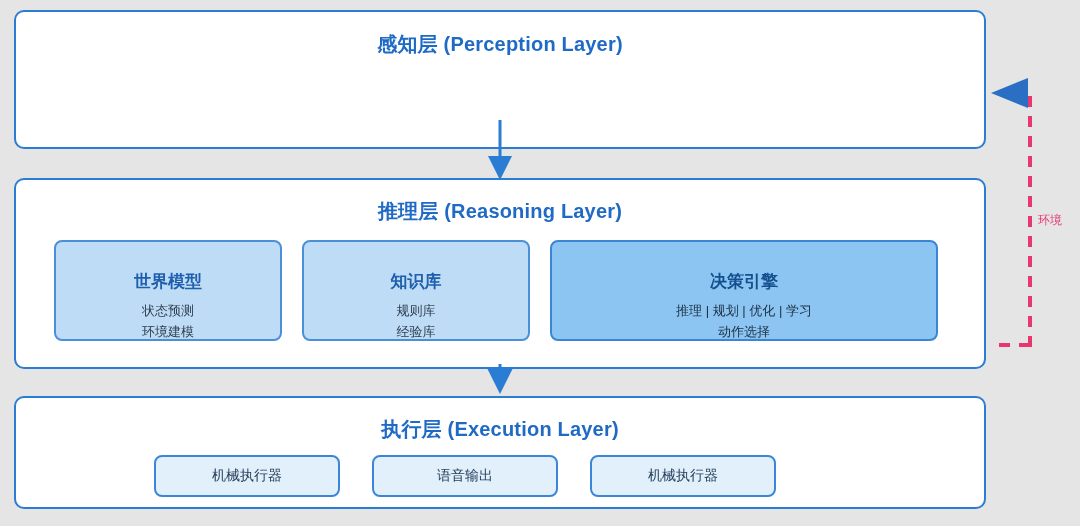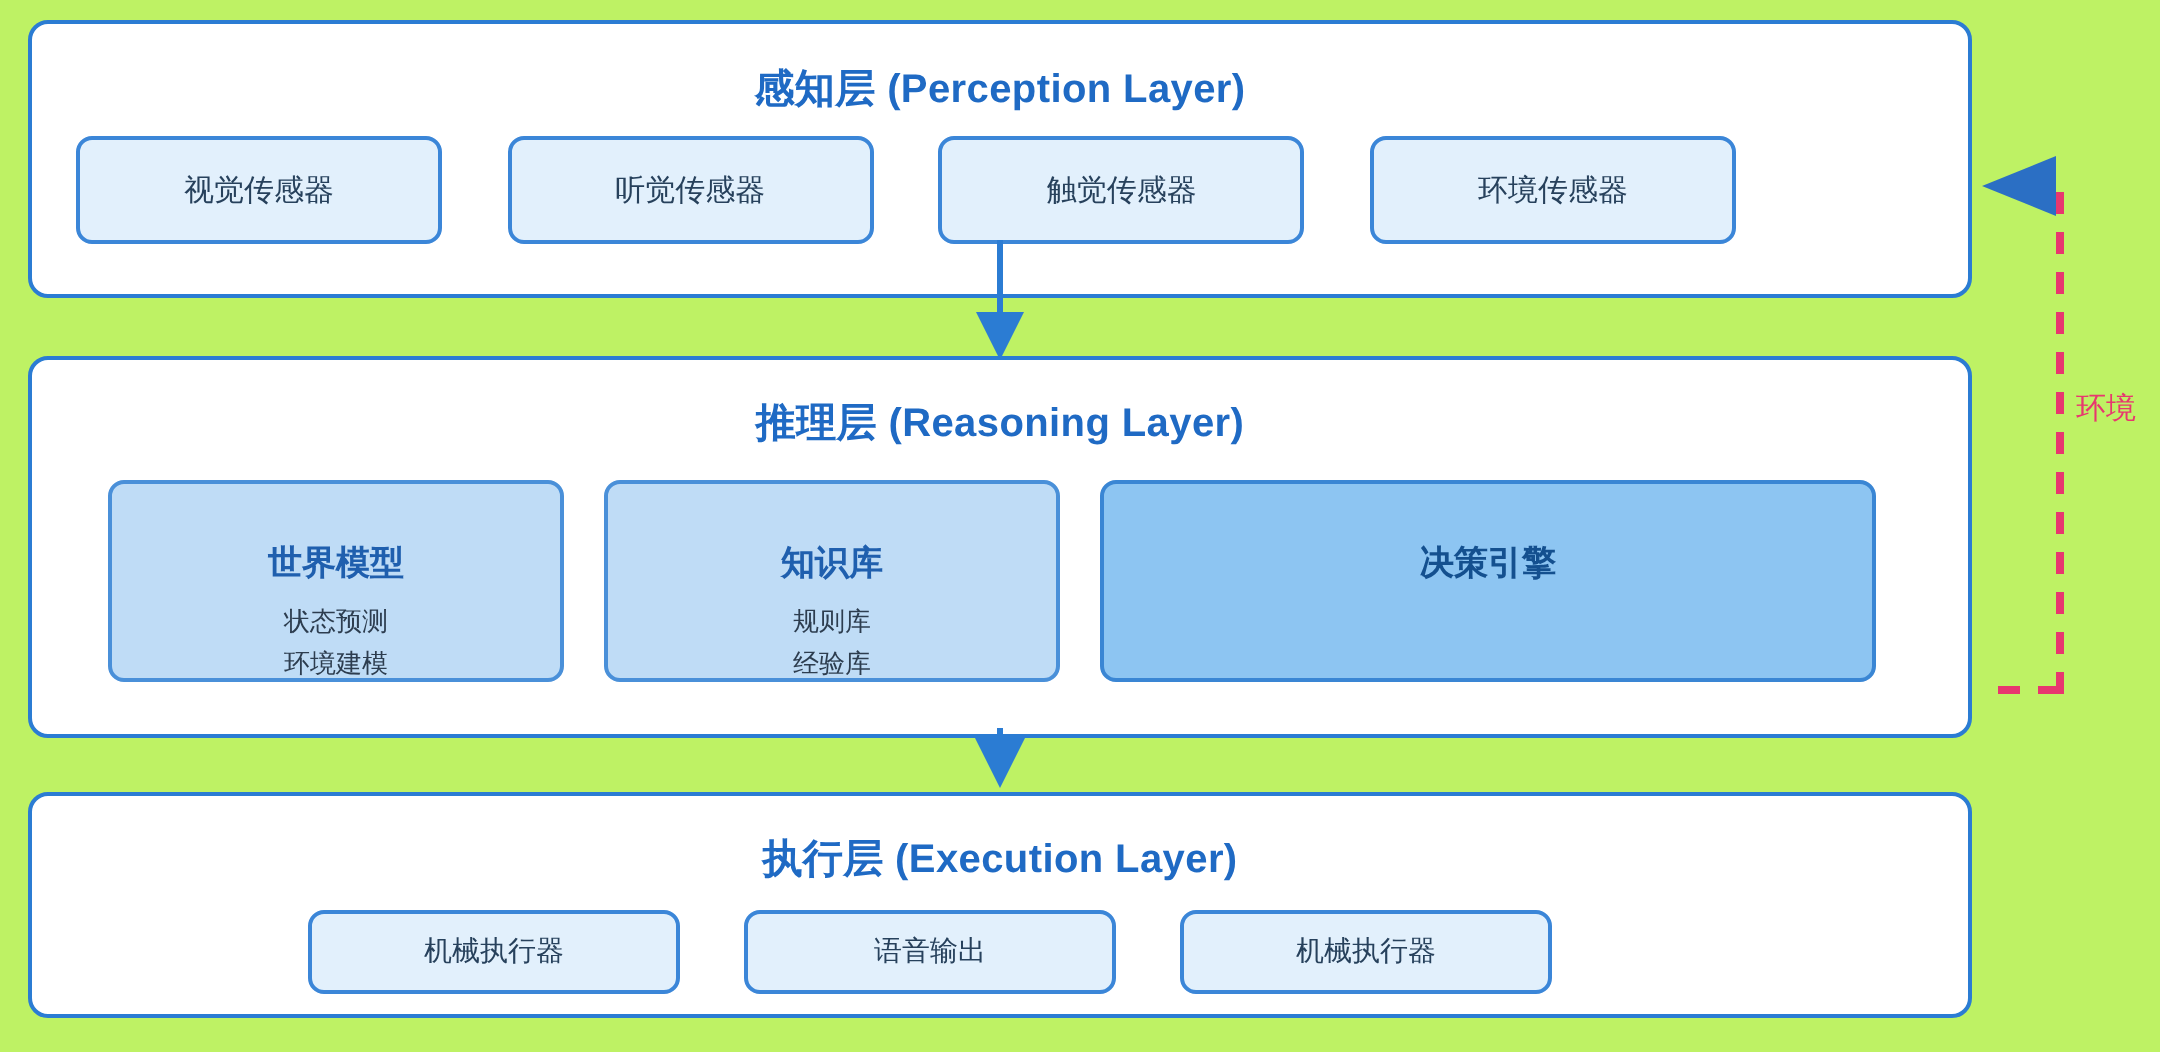--- a/index.html
+++ b/index.html
@@ -9,21 +9,21 @@
   }
   body {
     font-family: "Liberation Sans", "DejaVu Sans", sans-serif;
     -webkit-font-smoothing: antialiased;
   }
   #canvas {
     position: relative;
     width: 1080px;
     height: 526px;
     overflow: hidden;
-    background: #bef264;
+    background: #e5e5e5;
   }
 
   
   .layer {
     position: absolute;
     box-sizing: border-box;
     border: 2px solid #2b7cd3;
     border-radius: 10px;
     background: #ffffff;
   }
@@ -136,51 +136,37 @@
   #feedback-loop {
     position: absolute;
     left: 975px;
     top: 70px;
     width: 105px;
     height: 300px;
   }
   #feedback-label {
     position: absolute;
     left: 1038px;
-    top: 195px;
-    font-size: 15px;
+    top: 212px;
+    font-size: 12px;
     color: #e8376f;
     white-space: nowrap;
     overflow: hidden;
     width: 42px;
   }
 </style>
 </head>
 <body>
 
 <div id="canvas">
 
   <div class="layer" id="layer-perception">
     <div class="layer-title">感知层 (Perception Layer)</div>
   </div>
 
-  <div class="node-row" id="perception-row">
-    <div class="node-box">
-      <span>视觉传感器</span>
-    </div>
-    <div class="node-box">
-      <span>听觉传感器</span>
-    </div>
-    <div class="node-box">
-      <span>触觉传感器</span>
-    </div>
-    <div class="node-box">
-      <span>环境传感器</span>
-    </div>
-  </div>
 
   <svg class="flow-arrow" style="left:478px; top:120px;" width="44" height="62">
     <line x1="22" y1="0" x2="22" y2="38" stroke="#2b7cd3" stroke-width="3"></line>
     <polygon points="10,36 34,36 22,60" fill="#2b7cd3"></polygon>
   </svg>
 
   <div class="layer" id="layer-reasoning">
     <div class="layer-title">推理层 (Reasoning Layer)</div>
   </div>
 
@@ -196,20 +182,24 @@
     <div class="module-card narrow">
       <div class="module-title">知识库</div>
       <div class="module-lines">
         <div class="module-line">规则库</div>
         <div class="module-line">经验库</div>
       </div>
     </div>
 
     <div class="module-card wide accent">
       <div class="module-title">决策引擎</div>
+      <div class="module-lines">
+        <div class="module-line">推理 | 规划 | 优化 | 学习</div>
+        <div class="module-line">动作选择</div>
+      </div>
     </div>
   </div>
 
   <svg class="flow-arrow" style="left:478px; top:364px;" width="44" height="34">
     <line x1="22" y1="0" x2="22" y2="6" stroke="#2b7cd3" stroke-width="3"></line>
     <polygon points="9,4 35,4 22,30" fill="#2b7cd3"></polygon>
   </svg>
 
   <div class="layer" id="layer-execution">
     <div class="layer-title">执行层 (Execution Layer)</div>

